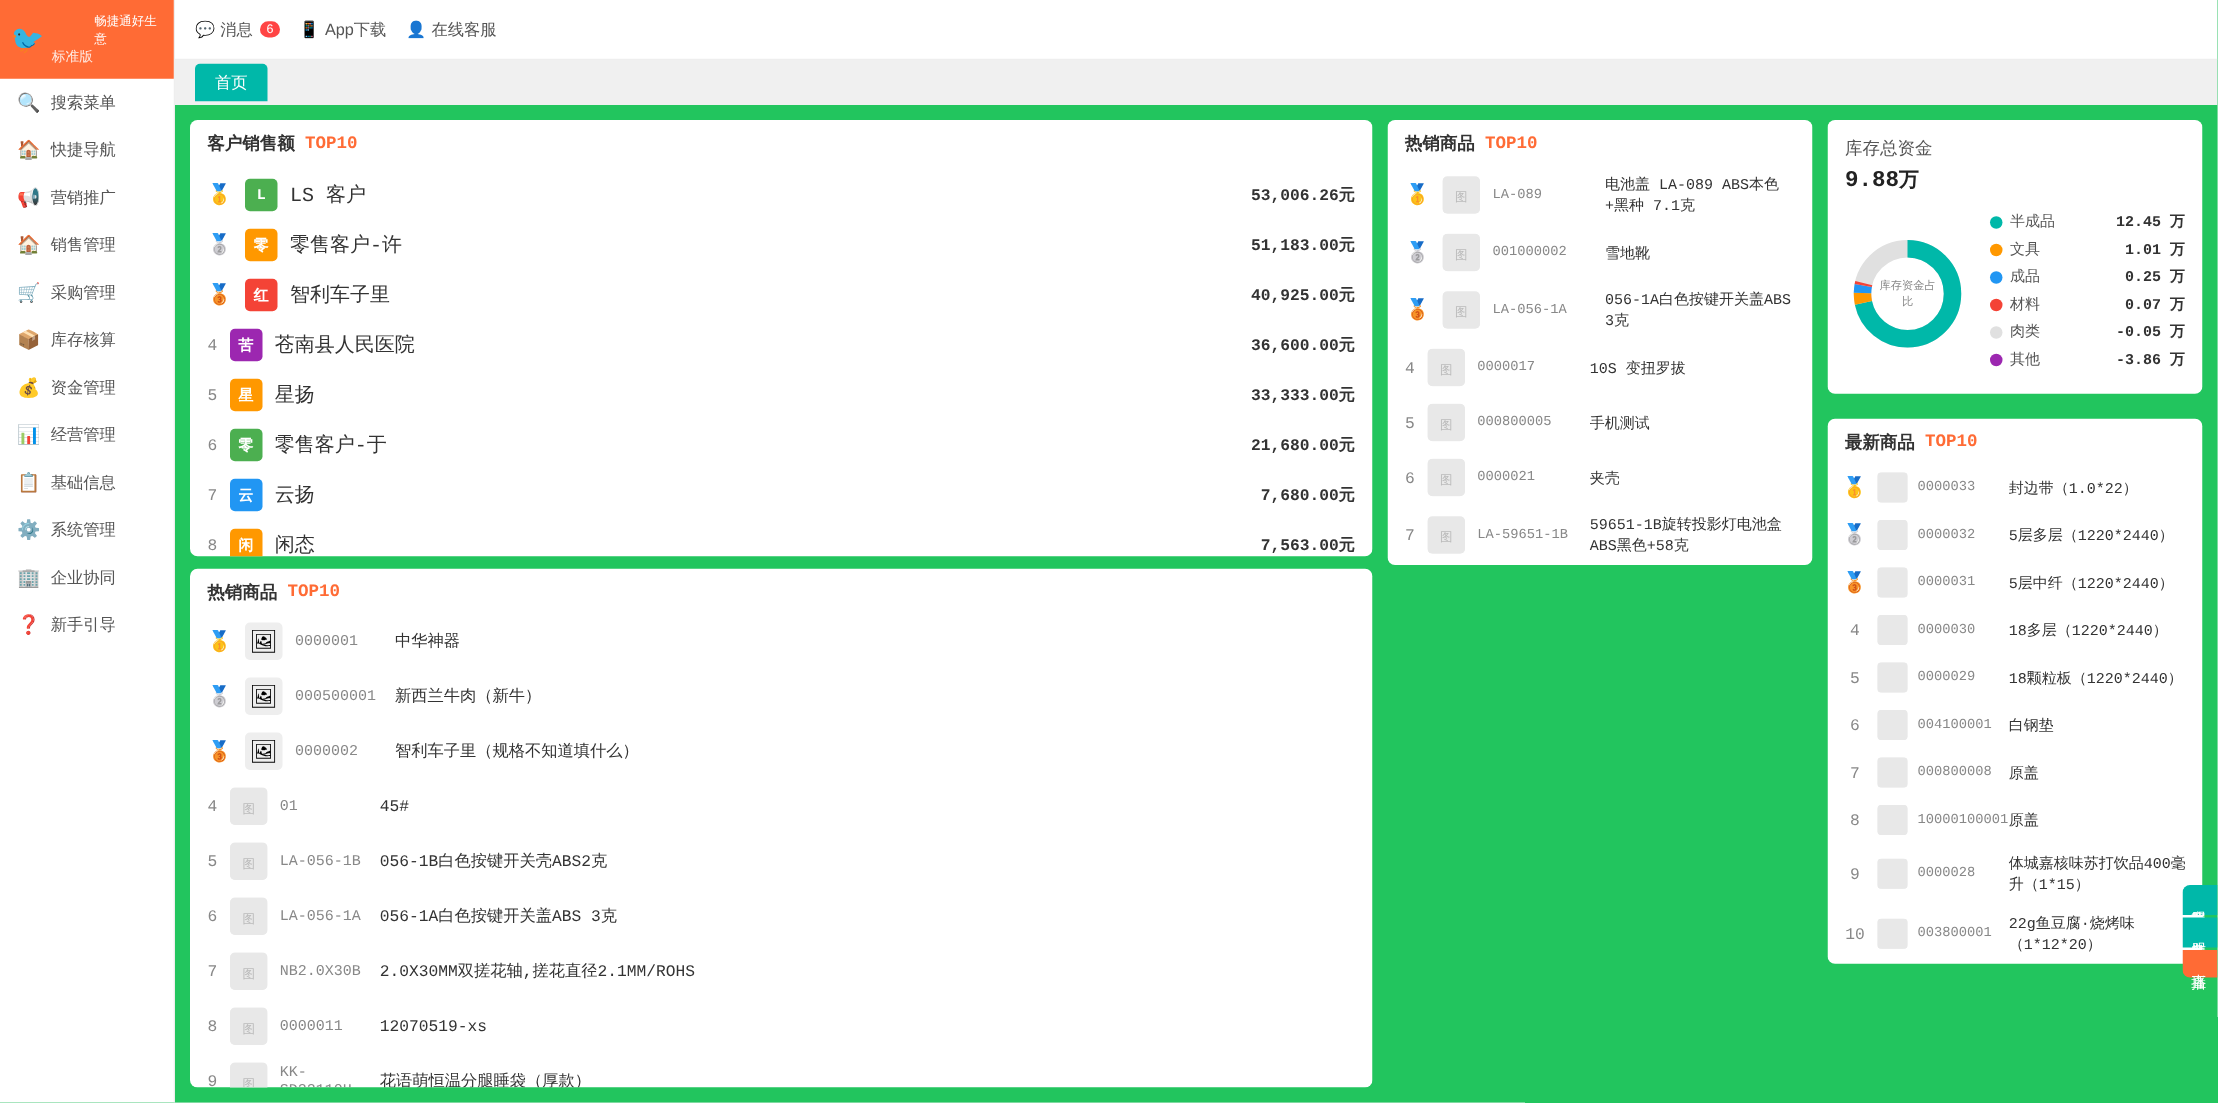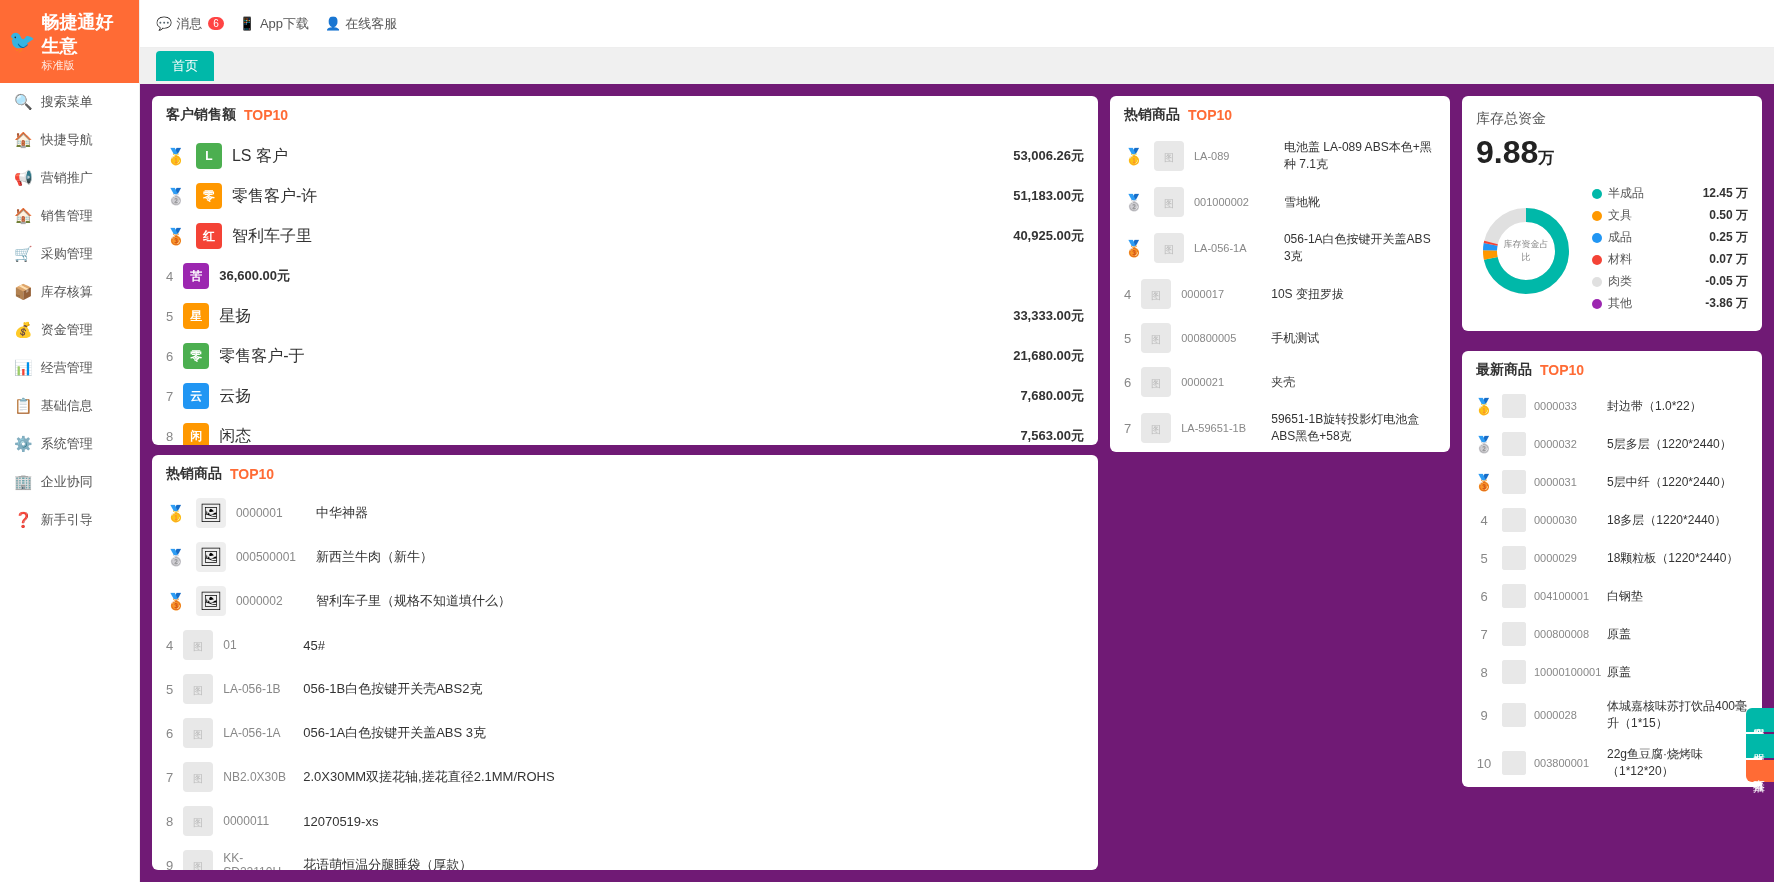--- a/index.html
+++ b/index.html
@@ -107,23 +107,24 @@
     .page-tab.active {
       background: #00b8a9;
       color: white;
     }
 
     
     .content-body {
       flex: 1;
       display: flex;
       overflow: hidden;
-      background: #701a75;
+      background: #22c55e;
       padding: 12px;
       gap: 12px;
+      font-family: Liberation Mono, monospace;
     }
 
     
     .left-col {
       flex: 1;
       display: flex;
       flex-direction: column;
       gap: 10px;
       min-width: 0;
       overflow-y: auto;
@@ -208,21 +209,21 @@
       font-size: 14px;
       color: #555;
       margin-bottom: 6px;
     }
     .inventory-total {
       font-size: 16px;
       color: #333;
       margin-bottom: 14px;
     }
     .inventory-total span {
-      font-size: 32px;
+      font-size: 18px;
       font-weight: bold;
       color: #222;
     }
     .inventory-chart-area {
       display: flex;
       align-items: center;
       gap: 16px;
     }
     .donut-container {
       position: relative;
@@ -367,21 +368,21 @@
     ::-webkit-scrollbar-track { background: #f1f1f1; }
     ::-webkit-scrollbar-thumb { background: #ccc; border-radius: 2px; }
   </style>
 </head>
 <body>
 
 <div class="sidebar">
   <div class="sidebar-logo">
     <span style="font-size:22px;">🐦</span>
     <div>
-      <div style="font-size:18px;font-weight:bold;">畅捷通好生意</div>
+      <div style="font-size:10px;font-weight:normal;margin-left:34px;">畅捷通好生意</div>
       <div style="font-size:11px;opacity:0.85;">标准版</div>
     </div>
   </div>
 
   <div class="sidebar-nav">
     <div class="nav-item">
       <span class="nav-icon">🔍</span>
       <span>搜索菜单</span>
     </div>
     <div class="nav-item">
@@ -481,20 +482,21 @@
   </div>
             <div class="rank-item">
     <span><span style="color:#cd7f32;font-size:16px;">🥉</span></span>
     <div class="rank-avatar" style="background:#f44336;">红</div>
     <span class="rank-name">智利车子里</span>
     <span class="rank-amount">40,925.00元</span>
   </div>
             <div class="rank-item">
     <span><span style="color:#888;font-size:13px;">4</span></span>
     <div class="rank-avatar" style="background:#9c27b0;">苦</div>
+    <span class="rank-name">苍南县人民医院</span>
     <span class="rank-amount">36,600.00元</span>
   </div>
             <div class="rank-item">
     <span><span style="color:#888;font-size:13px;">5</span></span>
     <div class="rank-avatar" style="background:#ff9800;">星</div>
     <span class="rank-name">星扬</span>
     <span class="rank-amount">33,333.00元</span>
   </div>
             <div class="rank-item">
     <span><span style="color:#888;font-size:13px;">6</span></span>
@@ -729,21 +731,21 @@
       <div class="legend-dot" style="background:#00b8a9;"></div>
       <span class="legend-name">半成品</span>
     </div>
     <span class="legend-value">12.45 万</span>
   </div>
               <div class="legend-item">
     <div class="legend-left">
       <div class="legend-dot" style="background:#ff9800;"></div>
       <span class="legend-name">文具</span>
     </div>
-    <span class="legend-value">0.50 万</span>
+    <span class="legend-value">1.01 万</span>
   </div>
               <div class="legend-item">
     <div class="legend-left">
       <div class="legend-dot" style="background:#2196f3;"></div>
       <span class="legend-name">成品</span>
     </div>
     <span class="legend-value">0.25 万</span>
   </div>
               <div class="legend-item">
     <div class="legend-left">

